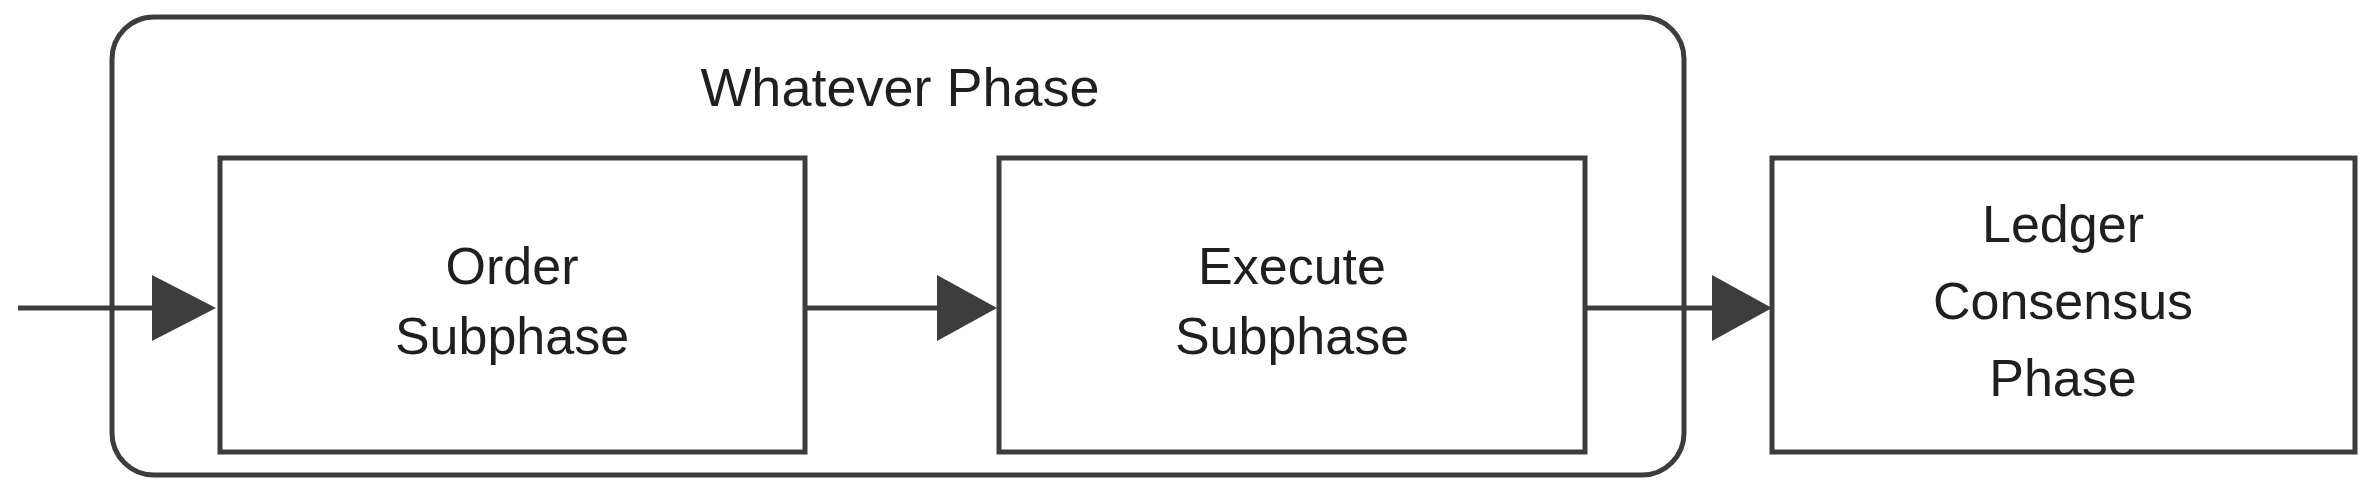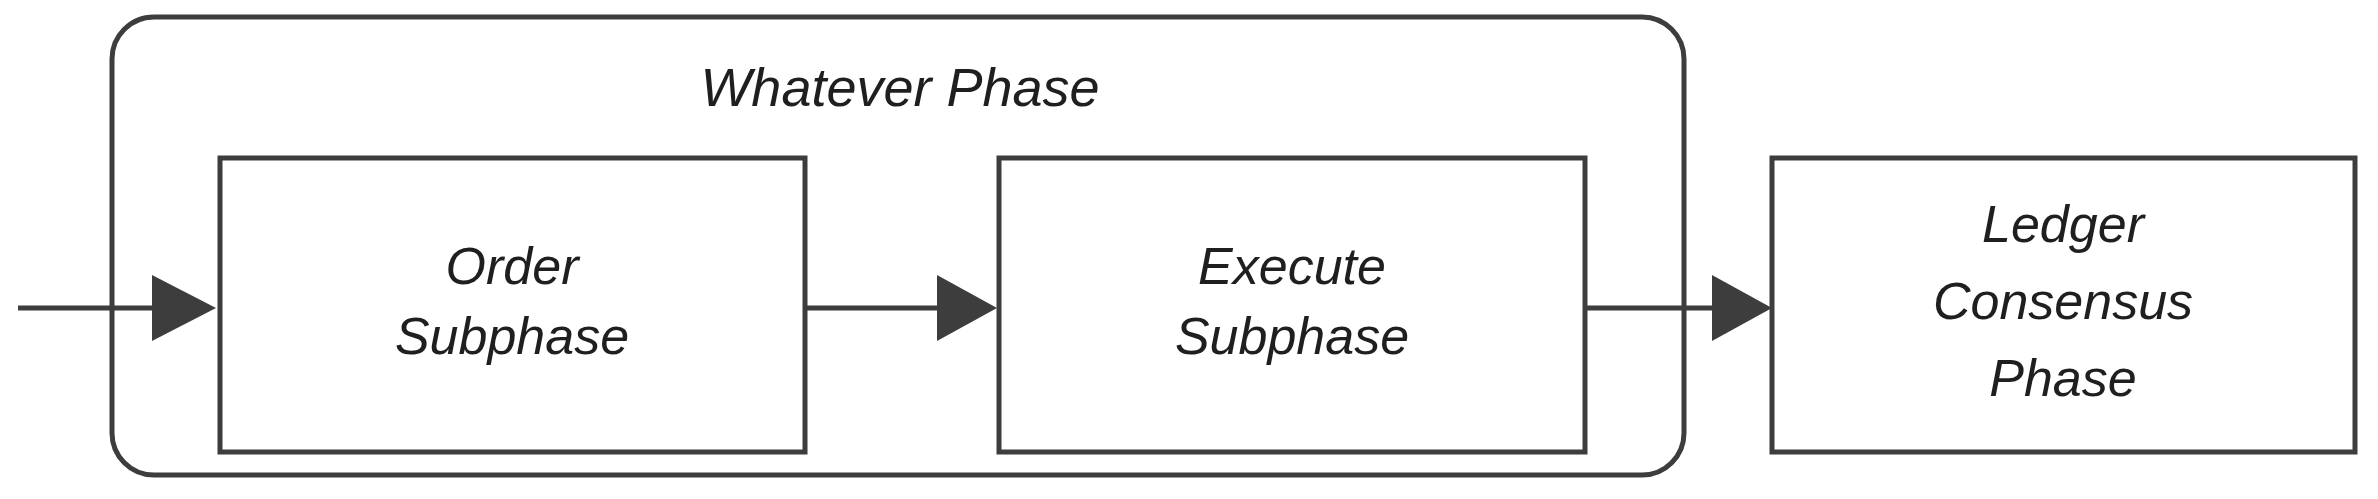--- a/index.html
+++ b/index.html
@@ -11,21 +11,20 @@
     width: 2378px;
     height: 499px;
     overflow: hidden;
     font-family: "Liberation Sans", sans-serif;
   }
   #diagram-root {
     position: relative;
     width: 2378px;
     height: 499px;
     background: #ffffff;
-    font-style: italic;
   }
   svg#flow-svg {
     display: block;
     width: 2378px;
     height: 499px;
   }
   .node-rect {
     fill: #ffffff;
     stroke: #3d3d3d;
     stroke-width: 5;

